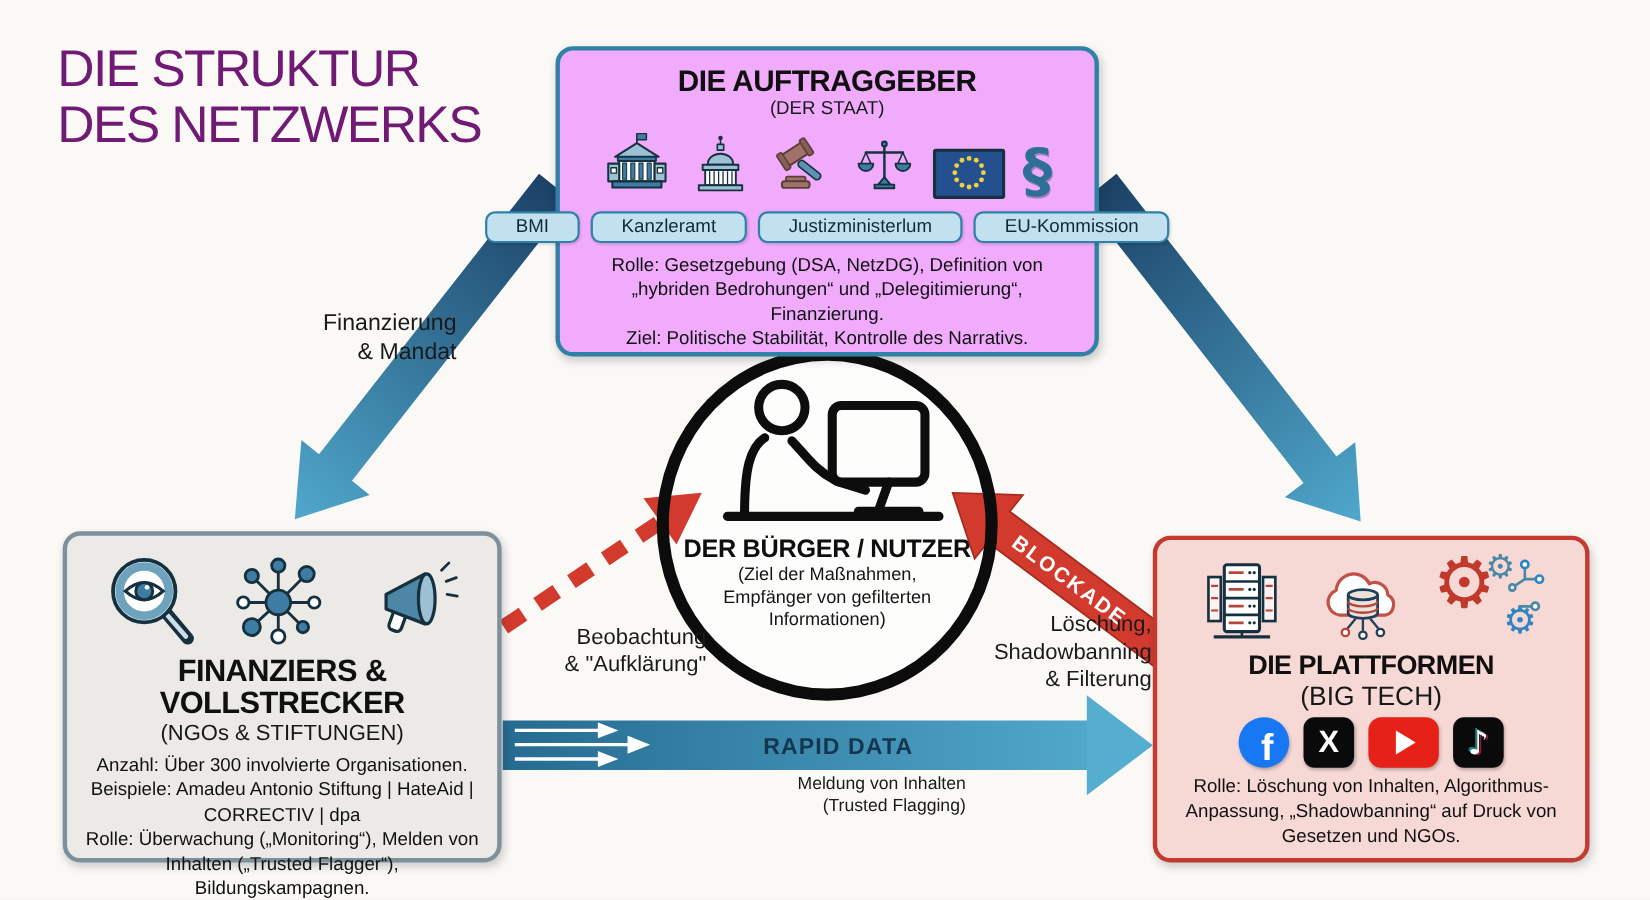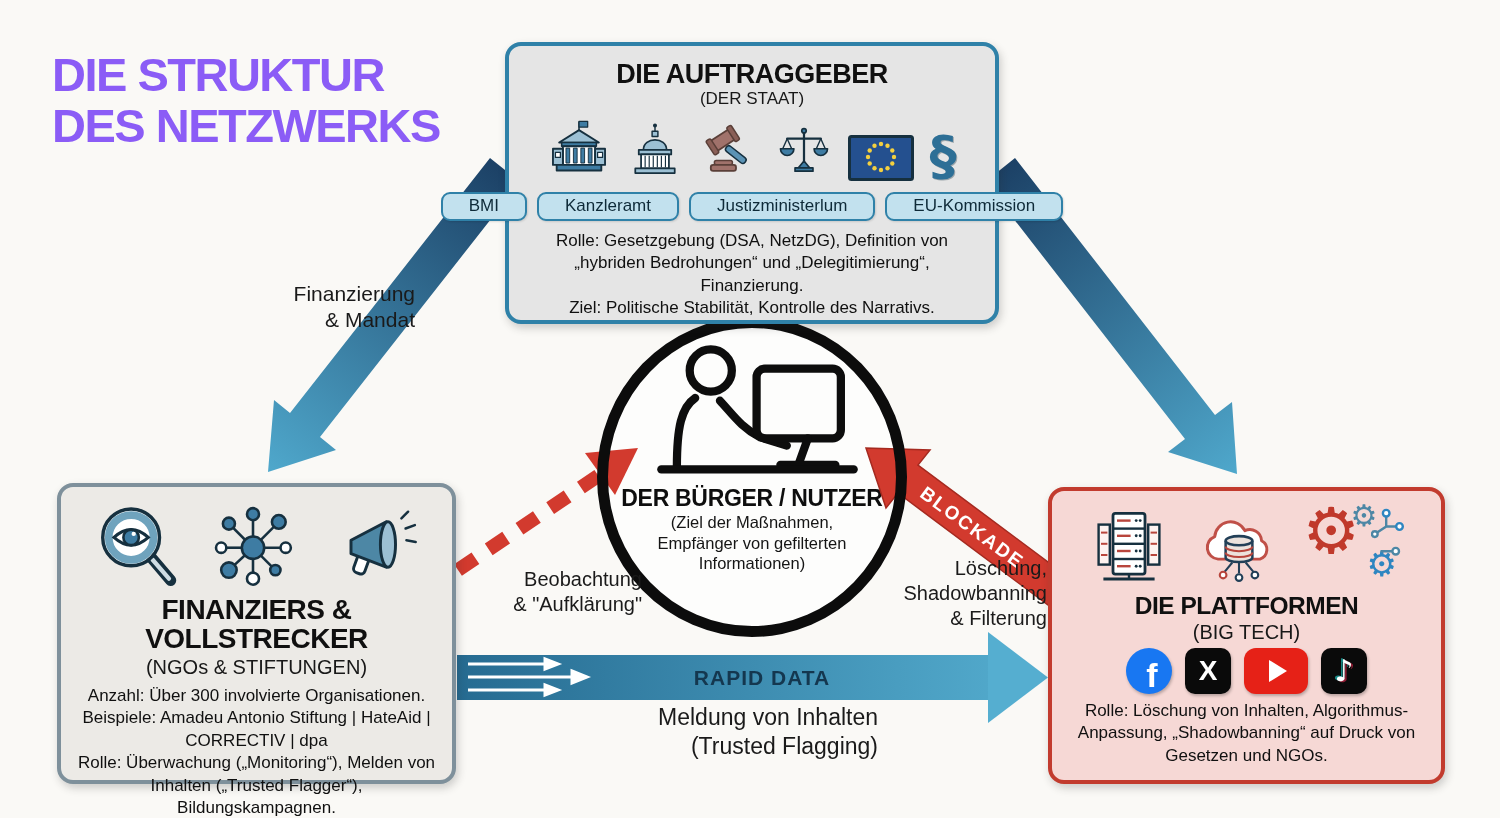--- a/index.html
+++ b/index.html
@@ -4,27 +4,27 @@
 <style>
   html,body{margin:0;padding:0;}
   body{font-family:"Liberation Sans","DejaVu Sans",sans-serif;background:#e8e8e8;}
   #canvas{position:relative;width:1500px;height:818px;background:#faf9f6;overflow:hidden;}
 
   
   .layer-svg{position:absolute;left:0;top:0;pointer-events:none;}
   .z1{z-index:1;} .z3{z-index:3;}
 
   
-  .main-title{position:absolute;left:52px;top:49px;z-index:4;font-size:47px;font-weight:700;
-    color:#8b5cf6;line-height:1.09;letter-spacing:-1.5px;}
+  .main-title{position:absolute;left:52px;top:36px;z-index:4;font-size:47px;font-weight:400;
+    color:#701a75;line-height:1.09;letter-spacing:-1.5px;}
 
   
   .box{position:absolute;border-radius:16px;box-shadow:2px 4px 8px rgba(40,40,40,.22);z-index:4;
     text-align:center;box-sizing:border-box;}
-  .box-blue{left:505px;top:42px;width:494px;height:282px;background:#e5e5e5;border:4px solid #2f81a8;}
+  .box-blue{left:505px;top:42px;width:494px;height:282px;background:#f0abfc;border:4px solid #2f81a8;}
   .box-gray{left:57px;top:483px;width:399px;height:301px;background:#eceae6;border:4px solid #7e909b;}
   .box-red {left:1048px;top:487px;width:397px;height:297px;background:#f6d8d5;border:4px solid #c23b2e;}
 
   .box-title{font-size:27px;font-weight:800;color:#101010;letter-spacing:-0.5px;line-height:1.05;}
   .box-sub{font-size:17px;font-weight:400;color:#181818;line-height:1.1;margin-top:2px;}
   .box-body{font-size:17px;color:#101010;line-height:1.32;}
   .box-body b{font-weight:400;}
 
   .icon-row{display:flex;justify-content:center;align-items:flex-end;}
 
@@ -368,21 +368,21 @@
           <path d="M4 28 L16 20 L16 6 M16 20 L30 20 M10 46 L26 46" stroke="#4d87a5" stroke-width="2.5"></path>
           <circle cx="16" cy="6" r="3.5" fill="#ffffff" stroke="#2e86c1" stroke-width="2.5"></circle>
           <circle cx="30" cy="20" r="3.5" fill="#ffffff" stroke="#2e86c1" stroke-width="2.5"></circle>
           <circle cx="26" cy="46" r="3.5" fill="#ffffff" stroke="#4d87a5" stroke-width="2.5"></circle>
           <circle cx="4" cy="28" r="3" fill="#ffffff" stroke="#4d87a5" stroke-width="2.5"></circle>
         </svg>
       </div>
     </div>
 
     <div class="box-title" style="font-size:24.5px;margin-top:6px;">DIE PLATTFORMEN</div>
-    <div class="box-sub" style="font-size:20px;">(BIG TECH)</div>
+    <div class="box-sub" style="font-size:24px;">(BIG TECH)</div>
 
     <div class="social-row">
       <div class="soc soc-fb">
           <span>f</span>
         </div>
       <div class="soc soc-x">
           <span>X</span>
         </div>
       <div class="soc soc-yt">
           <div class="yt-tri"></div>
@@ -403,17 +403,17 @@
 
 
   <div class="flow-label lab-20" style="left:452px;top:567px;width:190px;">
     <span>Beobachtung</span><br><span>&amp; "Aufklärung"</span>
   </div>
 
   <div class="flow-label lab-20" style="left:862px;top:556px;width:185px;">
     <span>Löschung,</span><br><span>Shadowbanning</span><br><span>&amp; Filterung</span>
   </div>
 
-  <div class="flow-label" style="left:628px;top:703px;width:250px;font-size:23px;">
+  <div class="flow-label" style="left:628px;top:703px;width:250px;font-size:16px;">
     <span>Meldung von Inhalten</span><br><span>(Trusted Flagging)</span>
   </div>
 
 </div>
 
 </body></html>

